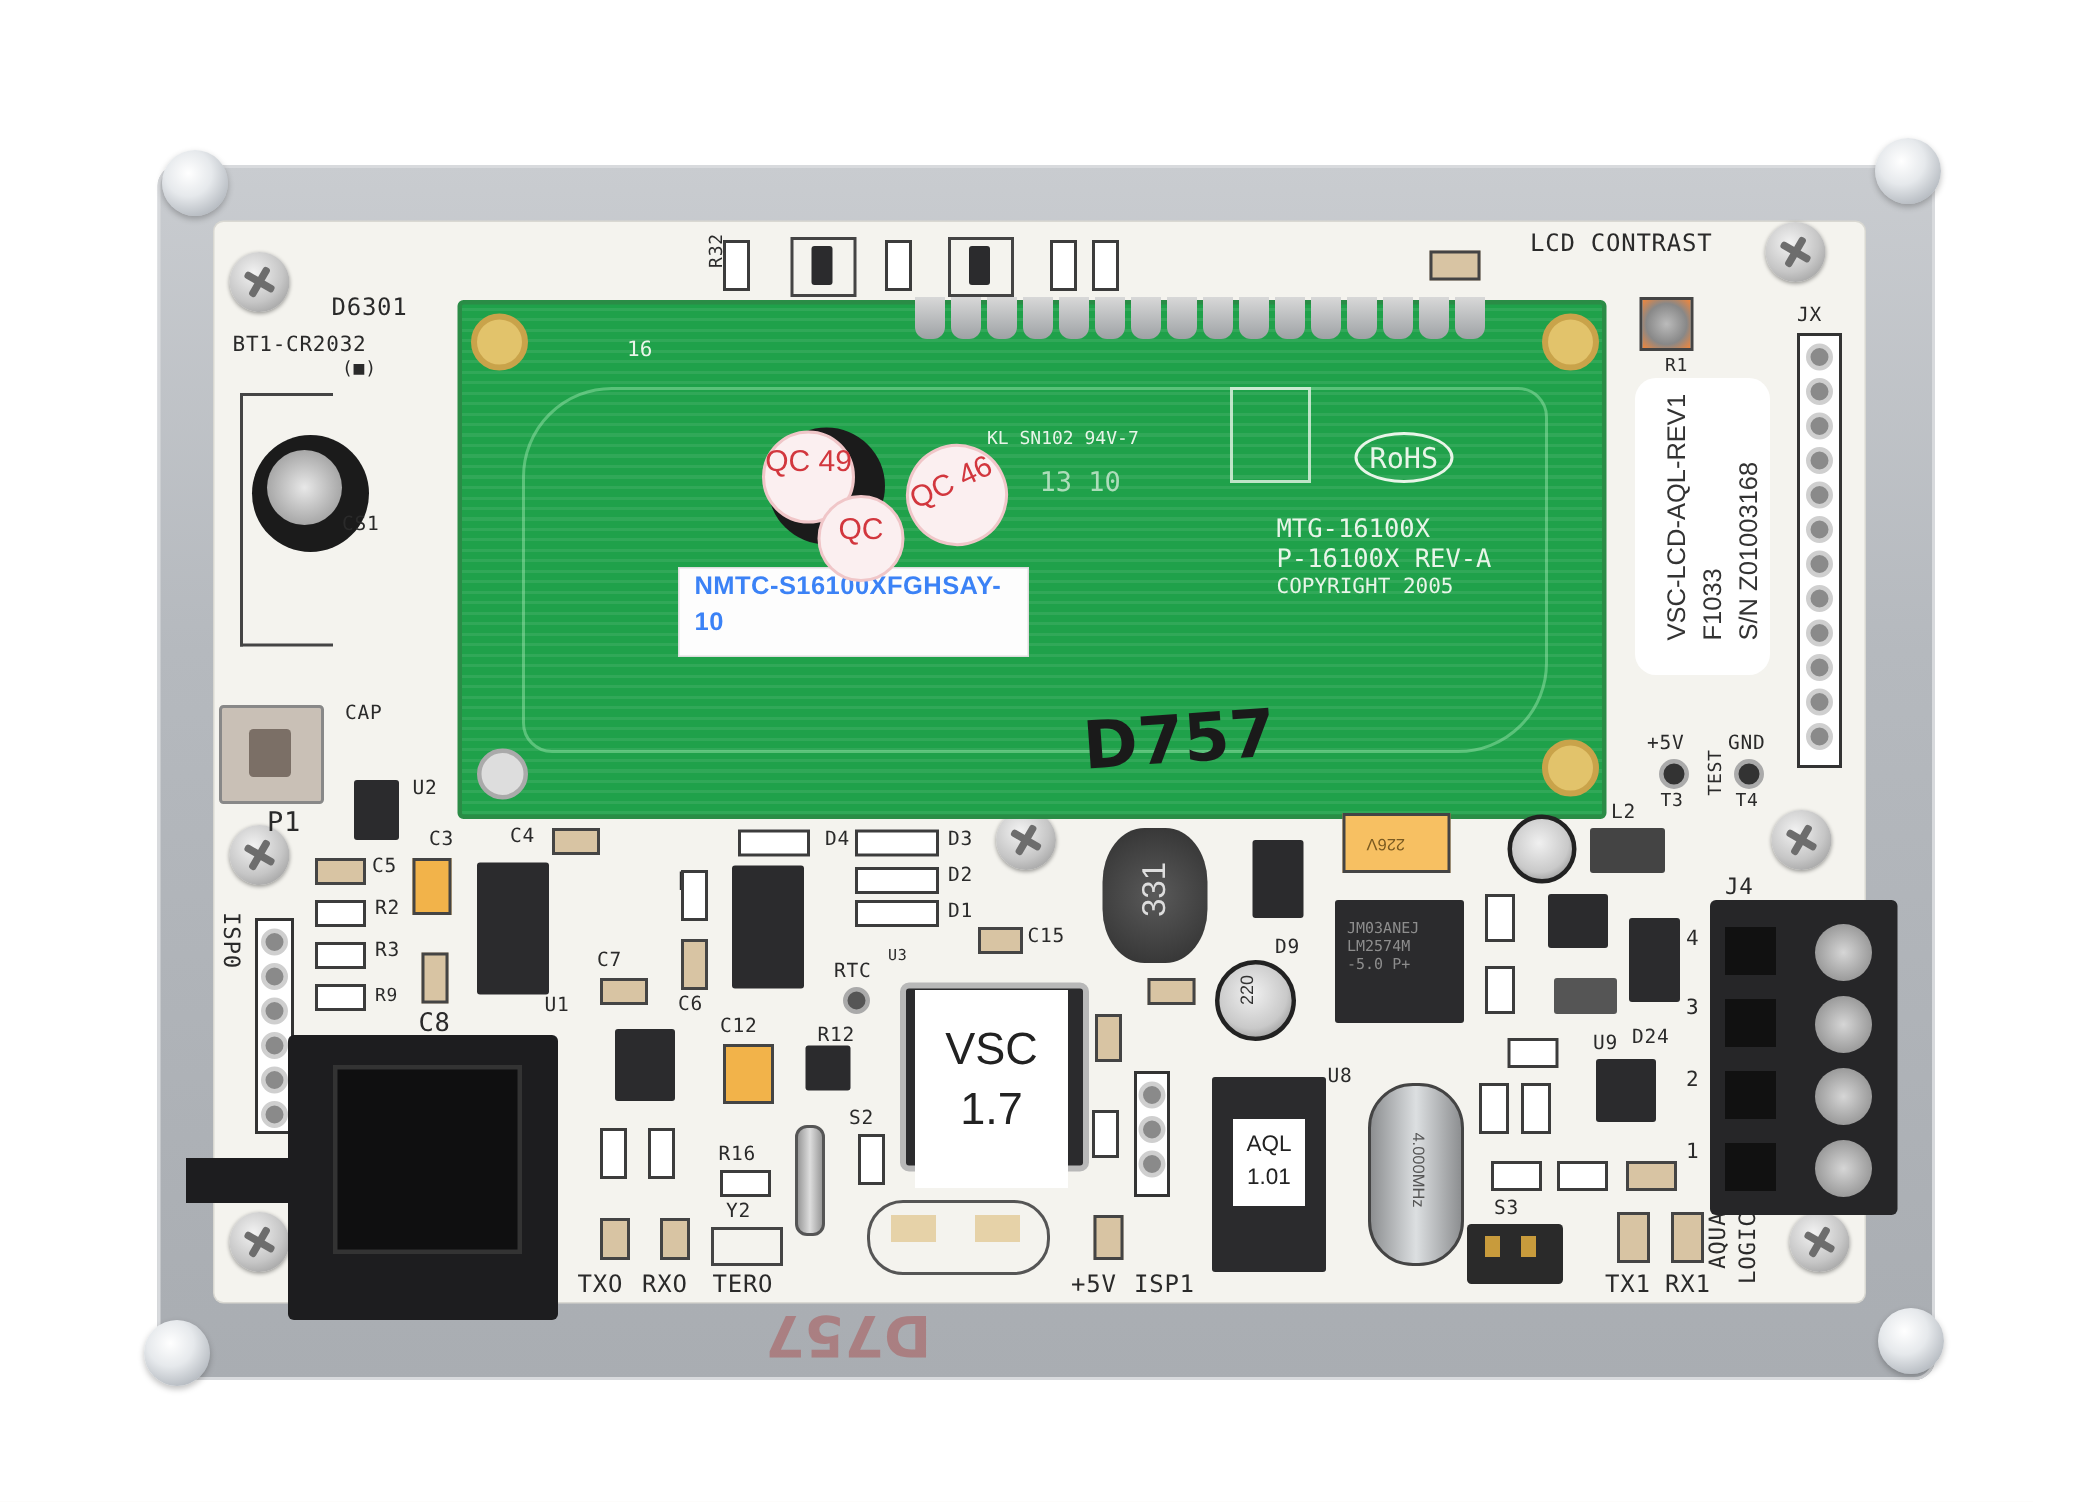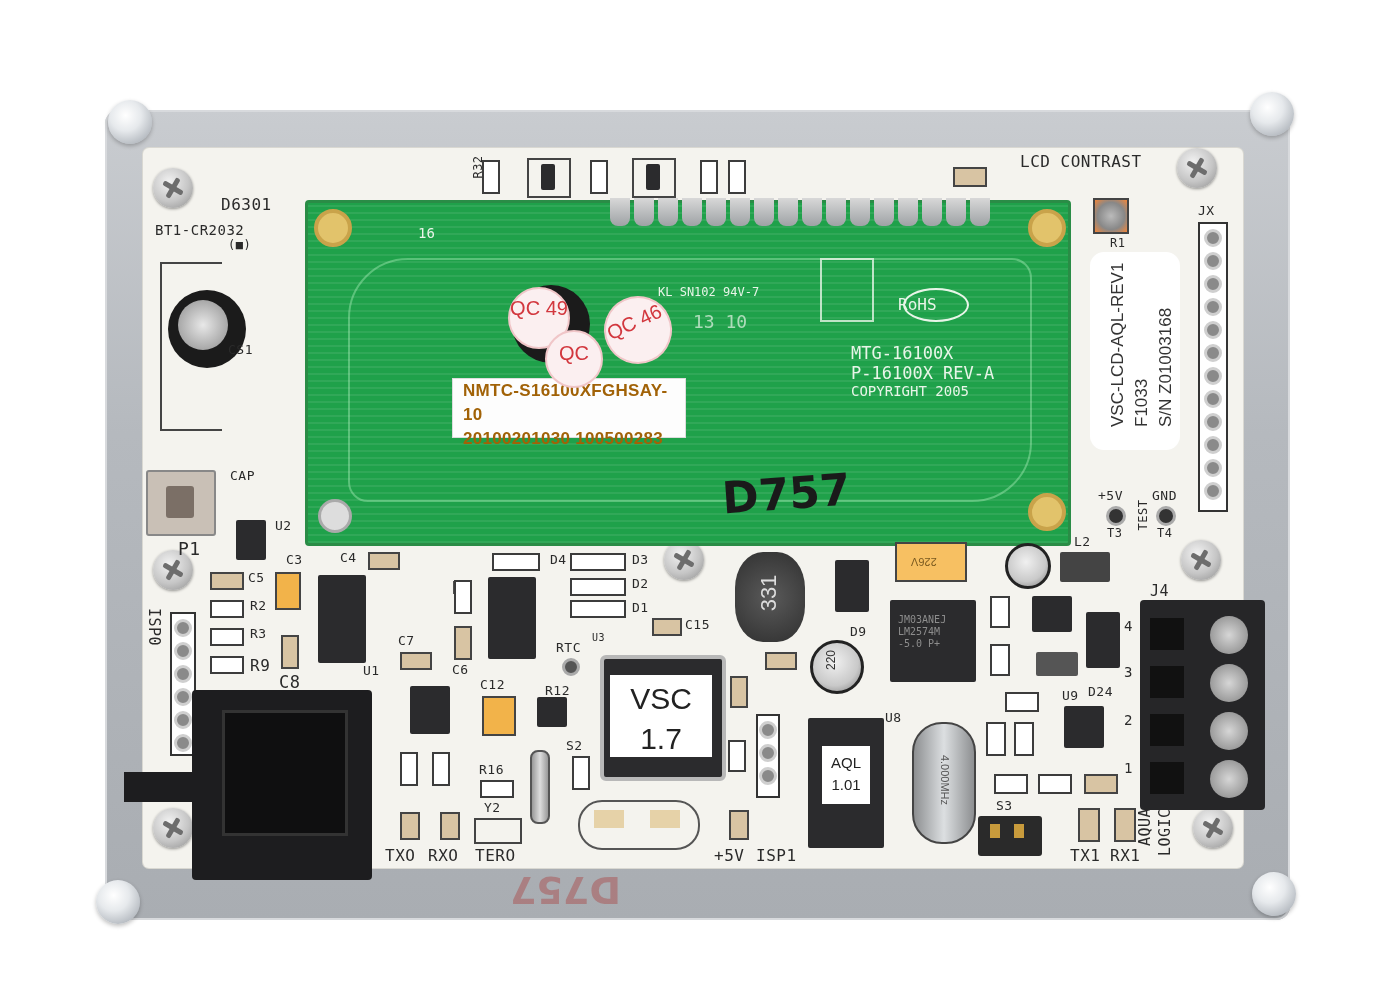--- a/index.html
+++ b/index.html
@@ -11,21 +11,21 @@
   .pcb{left:143px;top:148px;width:1100px;height:720px;background:#f4f3ee;border-radius:6px;box-shadow:0 0 0 1px #d9d8d2;}
   .standoff{width:44px;height:44px;border-radius:50%;background:radial-gradient(circle at 40% 35%,#ffffff 0%,#e6e9ec 40%,#b9bec4 75%,#9aa0a6 100%);box-shadow:0 2px 4px rgba(0,0,0,.25);}
   .screw{width:40px;height:40px;border-radius:50%;background:radial-gradient(circle at 40% 35%,#f2f2f2 0%,#c6c6c6 55%,#8d8d8d 100%);box-shadow:0 1px 3px rgba(0,0,0,.4);}
   .screw:before,.screw:after{content:"";position:absolute;left:50%;top:50%;background:#6d6d6d;border-radius:2px;}
   .screw:before{width:22px;height:5px;transform:translate(-50%,-50%) rotate(30deg);}
   .screw:after{width:5px;height:22px;transform:translate(-50%,-50%) rotate(30deg);}
   .lcd{left:305px;top:200px;width:760px;height:340px;background:#1fa14a;border:3px solid #2a8c46;border-radius:4px;
        background-image:repeating-linear-gradient(0deg,rgba(255,255,255,.08) 0 2px,transparent 2px 7px);}
   .lcd-inner{left:40px;top:55px;width:680px;height:240px;border:2px solid rgba(200,255,210,.35);border-radius:60px 20px 60px 20px;}
   .label{left:452px;top:378px;width:232px;height:58px;background:#fdfdfd;border:1px solid #ddd;}
-  .label div{font-family:"Liberation Sans",sans-serif;font-weight:bold;color:#a16207;font-size:17px;line-height:24px;padding-left:10px;letter-spacing:0.3px;}
+  .label div{font-family:"Liberation Sans",sans-serif;font-weight:bold;color:#3b82f6;font-size:17px;line-height:24px;padding-left:10px;letter-spacing:0.3px;}
   .pins{left:610px;top:198px;width:380px;height:28px;display:flex;gap:4px;}
   .pin{flex:1;background:linear-gradient(180deg,#d8d8d8,#9ea2a5);border-radius:0 0 8px 8px;}
   .chip{background:#2b2b2d;border-radius:2px;}
   .chip-label{background:#fff;color:#222;text-align:center;font-family:"Liberation Sans",sans-serif;}
   .smd{background:#fff;border:2px solid #3c3c3c;}
   .cap{background:#d8c4a3;border:2px solid #444;}
   .tant{background:#f2b34a;border:2px solid #444;}
   .rj45{left:192px;top:690px;width:180px;height:190px;background:#1d1d1f;border-radius:4px;}
   .term{left:1140px;top:600px;width:125px;height:210px;background:#262628;border-radius:4px;}
   .term-screw{width:38px;height:38px;border-radius:50%;background:radial-gradient(circle,#d6d6d6 0%,#9b9b9b 70%,#555 100%);}
@@ -94,21 +94,21 @@
 <div class="abs lcd">
   <div class="abs lcd-inner"></div>
   <div class="abs" style="left:6px;top:6px;width:30px;height:30px;border-radius:50%;background:#e2c36b;border:4px solid #c9a34a"></div>
   <div class="abs" style="left:720px;top:6px;width:30px;height:30px;border-radius:50%;background:#e2c36b;border:4px solid #c9a34a"></div>
   <div class="abs" style="left:720px;top:290px;width:30px;height:30px;border-radius:50%;background:#e2c36b;border:4px solid #c9a34a"></div>
   <div class="abs" style="left:10px;top:296px;width:28px;height:28px;border-radius:50%;background:#ddd;border:3px solid #aaa"></div>
   <div class="silk-w" style="left:543px;top:140px;font-size:17px">MTG-16100X</div>
   <div class="silk-w" style="left:543px;top:160px;font-size:17px">P-16100X REV-A</div>
   <div class="silk-w" style="left:543px;top:180px;font-size:14px">COPYRIGHT 2005</div>
   <div class="abs" style="left:595px;top:85px;width:62px;height:30px;border:2px solid #e8f5e8;border-radius:50%"></div>
-  <div class="silk-w" style="left:590px;top:92px;font-size:16px">RoHS</div>
+  <div class="silk-w" style="left:605px;top:92px;font-size:19px">RoHS</div>
   <div class="silk-w" style="left:350px;top:82px;font-size:12px">KL SN102 94V-7</div>
   <div class="silk-w" style="left:385px;top:108px;font-size:18px;opacity:.7">13 10</div>
   <div class="silk-w" style="left:110px;top:22px;font-size:14px">16</div>
   <div class="abs" style="left:512px;top:55px;width:50px;height:60px;border:2px solid rgba(230,245,230,.8)"></div>
 </div>
 <div class="abs pins">
   <div class="pin"></div>
     <div class="pin"></div>
     <div class="pin"></div>
     <div class="pin"></div>
@@ -121,21 +121,20 @@
     <div class="pin"></div>
     <div class="pin"></div>
   <div class="pin"></div>
     <div class="pin"></div>
     <div class="pin"></div>
     <div class="pin"></div>
 </div>
 
 <div class="abs label">
   <div>NMTC-S16100XFGHSAY-10</div>
-  <div>20100201030 100500283</div>
 </div>
 
 <div class="abs" style="left:512px;top:285px;width:78px;height:78px;border-radius:50%;background:#1b1b1b"></div>
 <div class="abs qc" style="left:508px;top:287px;width:62px;height:62px;padding-top:8px;box-sizing:border-box"><span>QC 49</span></div>
 <div class="abs qc" style="left:545px;top:330px;width:58px;height:58px;padding-top:10px;box-sizing:border-box"><span>QC</span></div>
 <div class="abs qc" style="left:604px;top:296px;width:68px;height:68px;padding-top:12px;box-sizing:border-box;transform:rotate(-25deg)"><span>QC 46</span></div>
 
 <div class="abs handwrite" style="left:722px;top:468px">D757</div>
 
 <div class="silk" style="left:1020px;top:152px;font-size:16px">LCD CONTRAST</div>
@@ -181,21 +180,21 @@
 </div>
 <div class="abs cap" style="left:210px;top:572px;width:30px;height:14px"></div>
 <div class="silk" style="left:248px;top:570px;font-size:13px">C5</div>
 <div class="abs tant" style="left:275px;top:572px;width:22px;height:34px"></div>
 <div class="silk" style="left:286px;top:552px;font-size:13px">C3</div>
 <div class="abs smd" style="left:210px;top:600px;width:30px;height:14px"></div>
 <div class="silk" style="left:250px;top:598px;font-size:13px">R2</div>
 <div class="abs smd" style="left:210px;top:628px;width:30px;height:14px"></div>
 <div class="silk" style="left:250px;top:626px;font-size:13px">R3</div>
 <div class="abs smd" style="left:210px;top:656px;width:30px;height:14px"></div>
-<div class="silk" style="left:250px;top:656px;font-size:16px">R9</div>
+<div class="silk" style="left:250px;top:656px;font-size:12px">R9</div>
 <div class="abs cap" style="left:281px;top:635px;width:14px;height:30px"></div>
 <div class="silk" style="left:279px;top:672px;font-size:17px">C8</div>
 <div class="abs cap" style="left:368px;top:552px;width:28px;height:14px"></div>
 <div class="silk" style="left:340px;top:550px;font-size:13px">C4</div>
 <div class="abs chip" style="left:318px;top:575px;width:48px;height:88px"></div>
 <div class="silk" style="left:363px;top:663px;font-size:13px">U1</div>
 <div class="silk" style="left:398px;top:633px;font-size:13px">C7</div>
 <div class="abs cap" style="left:400px;top:652px;width:28px;height:14px"></div>
 <div class="abs cap" style="left:454px;top:626px;width:14px;height:30px"></div>
 <div class="silk" style="left:452px;top:662px;font-size:13px">C6</div>
@@ -228,21 +227,21 @@
 <div class="abs smd" style="left:572px;top:756px;width:14px;height:30px"></div>
 <div class="silk" style="left:484px;top:800px;font-size:13px">Y2</div>
 <div class="abs" style="left:474px;top:818px;width:44px;height:22px;border:2px solid #444"></div>
 <div class="abs" style="left:530px;top:750px;width:16px;height:70px;border-radius:8px;background:linear-gradient(90deg,#999,#ddd,#999);border:2px solid #555"></div>
 <div class="abs" style="left:578px;top:800px;width:118px;height:46px;border-radius:24px;border:2px solid #555">
   <div class="abs" style="left:14px;top:8px;width:30px;height:18px;background:#e6d2a8"></div>
   <div class="abs" style="left:70px;top:8px;width:30px;height:18px;background:#e6d2a8"></div>
 </div>
 
 <div class="abs chip" style="left:600px;top:655px;width:118px;height:118px;border:4px solid #b8b8b8;border-radius:6px">
-  <div class="abs chip-label" style="left:6px;top:16px;width:102px;height:82px;font-size:30px;line-height:40px;padding-top:4px;box-sizing:border-box">
+  <div class="abs chip-label" style="left:6px;top:1px;width:102px;height:132px;font-size:30px;line-height:40px;padding-top:20px;box-sizing:border-box">
     <div>VSC</div>
     <div>1.7</div>
   </div>
 </div>
 <div class="silk" style="left:592px;top:632px;font-size:10px">U3</div>
 
 <div class="abs rj45">
   <div class="abs" style="left:30px;top:20px;width:120px;height:120px;background:#0f0f10;border:3px solid #333"></div>
 </div>
 <div class="abs" style="left:124px;top:772px;width:70px;height:30px;background:#1d1d1f"></div>

